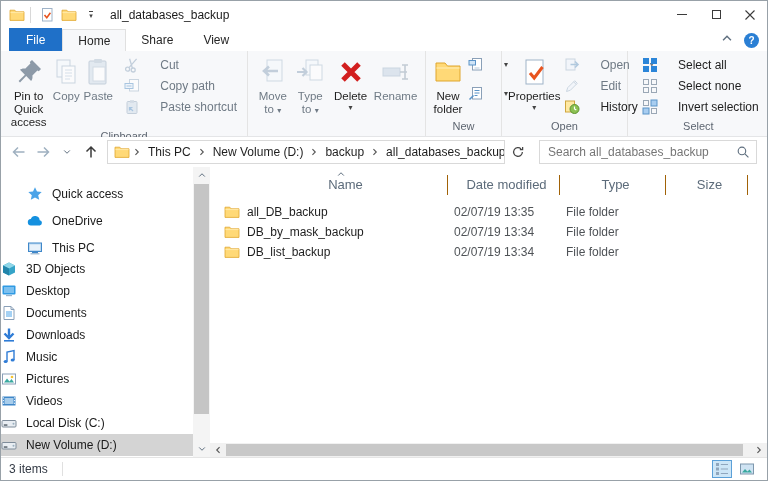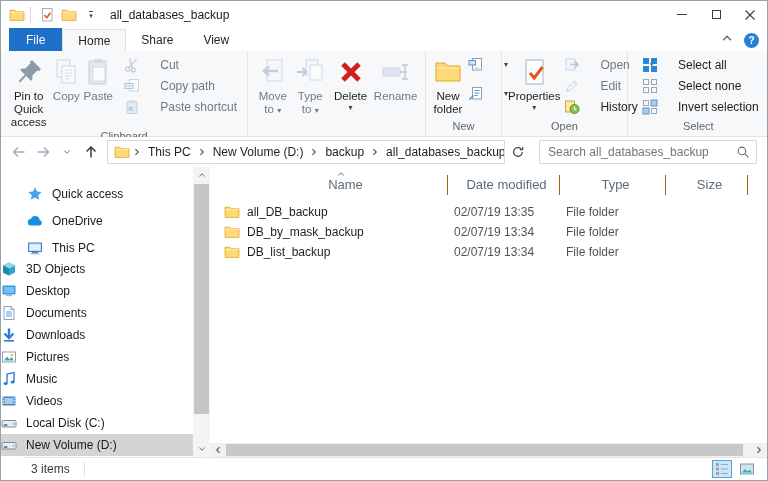--- a/index.html
+++ b/index.html
@@ -97,21 +97,21 @@
   .c-name .ficon { margin-right:7px; }
   .c-date, .c-type { color:#4f5357; padding-left:6px; }
   .c-date { width:112px; } .c-type { width:106px; } .c-size { width:82px; }
 
   .hscroll { position:absolute; left:0; right:0; bottom:0; height:14px; background:#f1f1f1; }
   .hs-arrow { position:absolute; top:0; width:16px; height:14px; display:flex; align-items:center; justify-content:center; }
   .hs-left { left:0; } .hs-right { right:0; }
   .hs-thumb { position:absolute; top:1px; bottom:1px; left:16px; right:24px; background:#c8c8c8; }
 
   
-  .statusbar { height:23px; flex:0 0 auto; background:#fff; border-top:1px solid #e5e5e5; display:flex; align-items:center;margin-left:22px; }
+  .statusbar { height:23px; flex:0 0 auto; background:#fff; border-top:1px solid #e5e5e5; display:flex; align-items:center; }
   .status-count { font-size:12px; color:#333a45; margin-left:8px; }
   .status-div { width:1px; height:14px; background:#e0e0e0; margin-left:14px; }
   .view-btns { margin-left:auto; display:flex; align-items:center; gap:5px; margin-right:10px; }
   .view-btn { width:20px; height:18px; display:flex; align-items:center; justify-content:center; border:1px solid transparent; }
   .view-btn.active { border-color:#5ba0d8; background:#cde6f7; }
 </style>
 </head>
 <body>
 
 <div class="window" style="--file-tab-blue: #1f70c8; --selection-gray: #d4d4d4;">
@@ -568,36 +568,36 @@
               <path d="M8 1.5v8" stroke="#2f7cd6" stroke-width="2.4"></path>
               <path d="M3.5 6.5L8 11l4.5-4.5" fill="none" stroke="#2f7cd6" stroke-width="2.4"></path>
               <path d="M3 13.8h10" stroke="#2f7cd6" stroke-width="1.6"></path>
             </svg>
           </span>
           <span>Downloads</span>
         </div>
         <div class="side-item lvl1">
           <span class="sicon i16">
             <svg viewBox="0 0 16 16">
+              <path d="M6 12.5V3l7-1.5V11" fill="none" stroke="#2f7cd6" stroke-width="1.4"></path>
+              <ellipse cx="4.6" cy="12.6" rx="2" ry="1.5" fill="#2f7cd6"></ellipse>
+              <ellipse cx="11.6" cy="11" rx="2" ry="1.5" fill="#2f7cd6"></ellipse>
+            </svg>
+          </span>
+          <span>Music</span>
+        </div>
+        <div class="side-item lvl1">
+          <span class="sicon i16">
+            <svg viewBox="0 0 16 16">
               <rect x="1.5" y="3" width="13" height="10" fill="#fff" stroke="#8aa0b8"></rect>
               <path d="M3 11.5l3-4 2.5 3 2-2.5 2.5 3.5z" fill="#3aa9a0"></path>
               <circle cx="11" cy="6" r="1.3" fill="#f4c430"></circle>
             </svg>
           </span>
           <span>Pictures</span>
-        </div>
-        <div class="side-item lvl1">
-          <span class="sicon i16">
-            <svg viewBox="0 0 16 16">
-              <path d="M6 12.5V3l7-1.5V11" fill="none" stroke="#2f7cd6" stroke-width="1.4"></path>
-              <ellipse cx="4.6" cy="12.6" rx="2" ry="1.5" fill="#2f7cd6"></ellipse>
-              <ellipse cx="11.6" cy="11" rx="2" ry="1.5" fill="#2f7cd6"></ellipse>
-            </svg>
-          </span>
-          <span>Music</span>
         </div>
         <div class="side-item lvl1">
           <span class="sicon i16">
             <svg viewBox="0 0 16 16">
               <rect x="1.5" y="3.5" width="13" height="9" fill="#3f87c9"></rect>
               <rect x="3.5" y="5" width="9" height="6" fill="#a8cdeb"></rect>
               <path d="M2.4 4.3v7.4M13.6 4.3v7.4" stroke="#fff" stroke-width="1" stroke-dasharray="1.2 1.5"></path>
             </svg>
           </span>
           <span>Videos</span>

